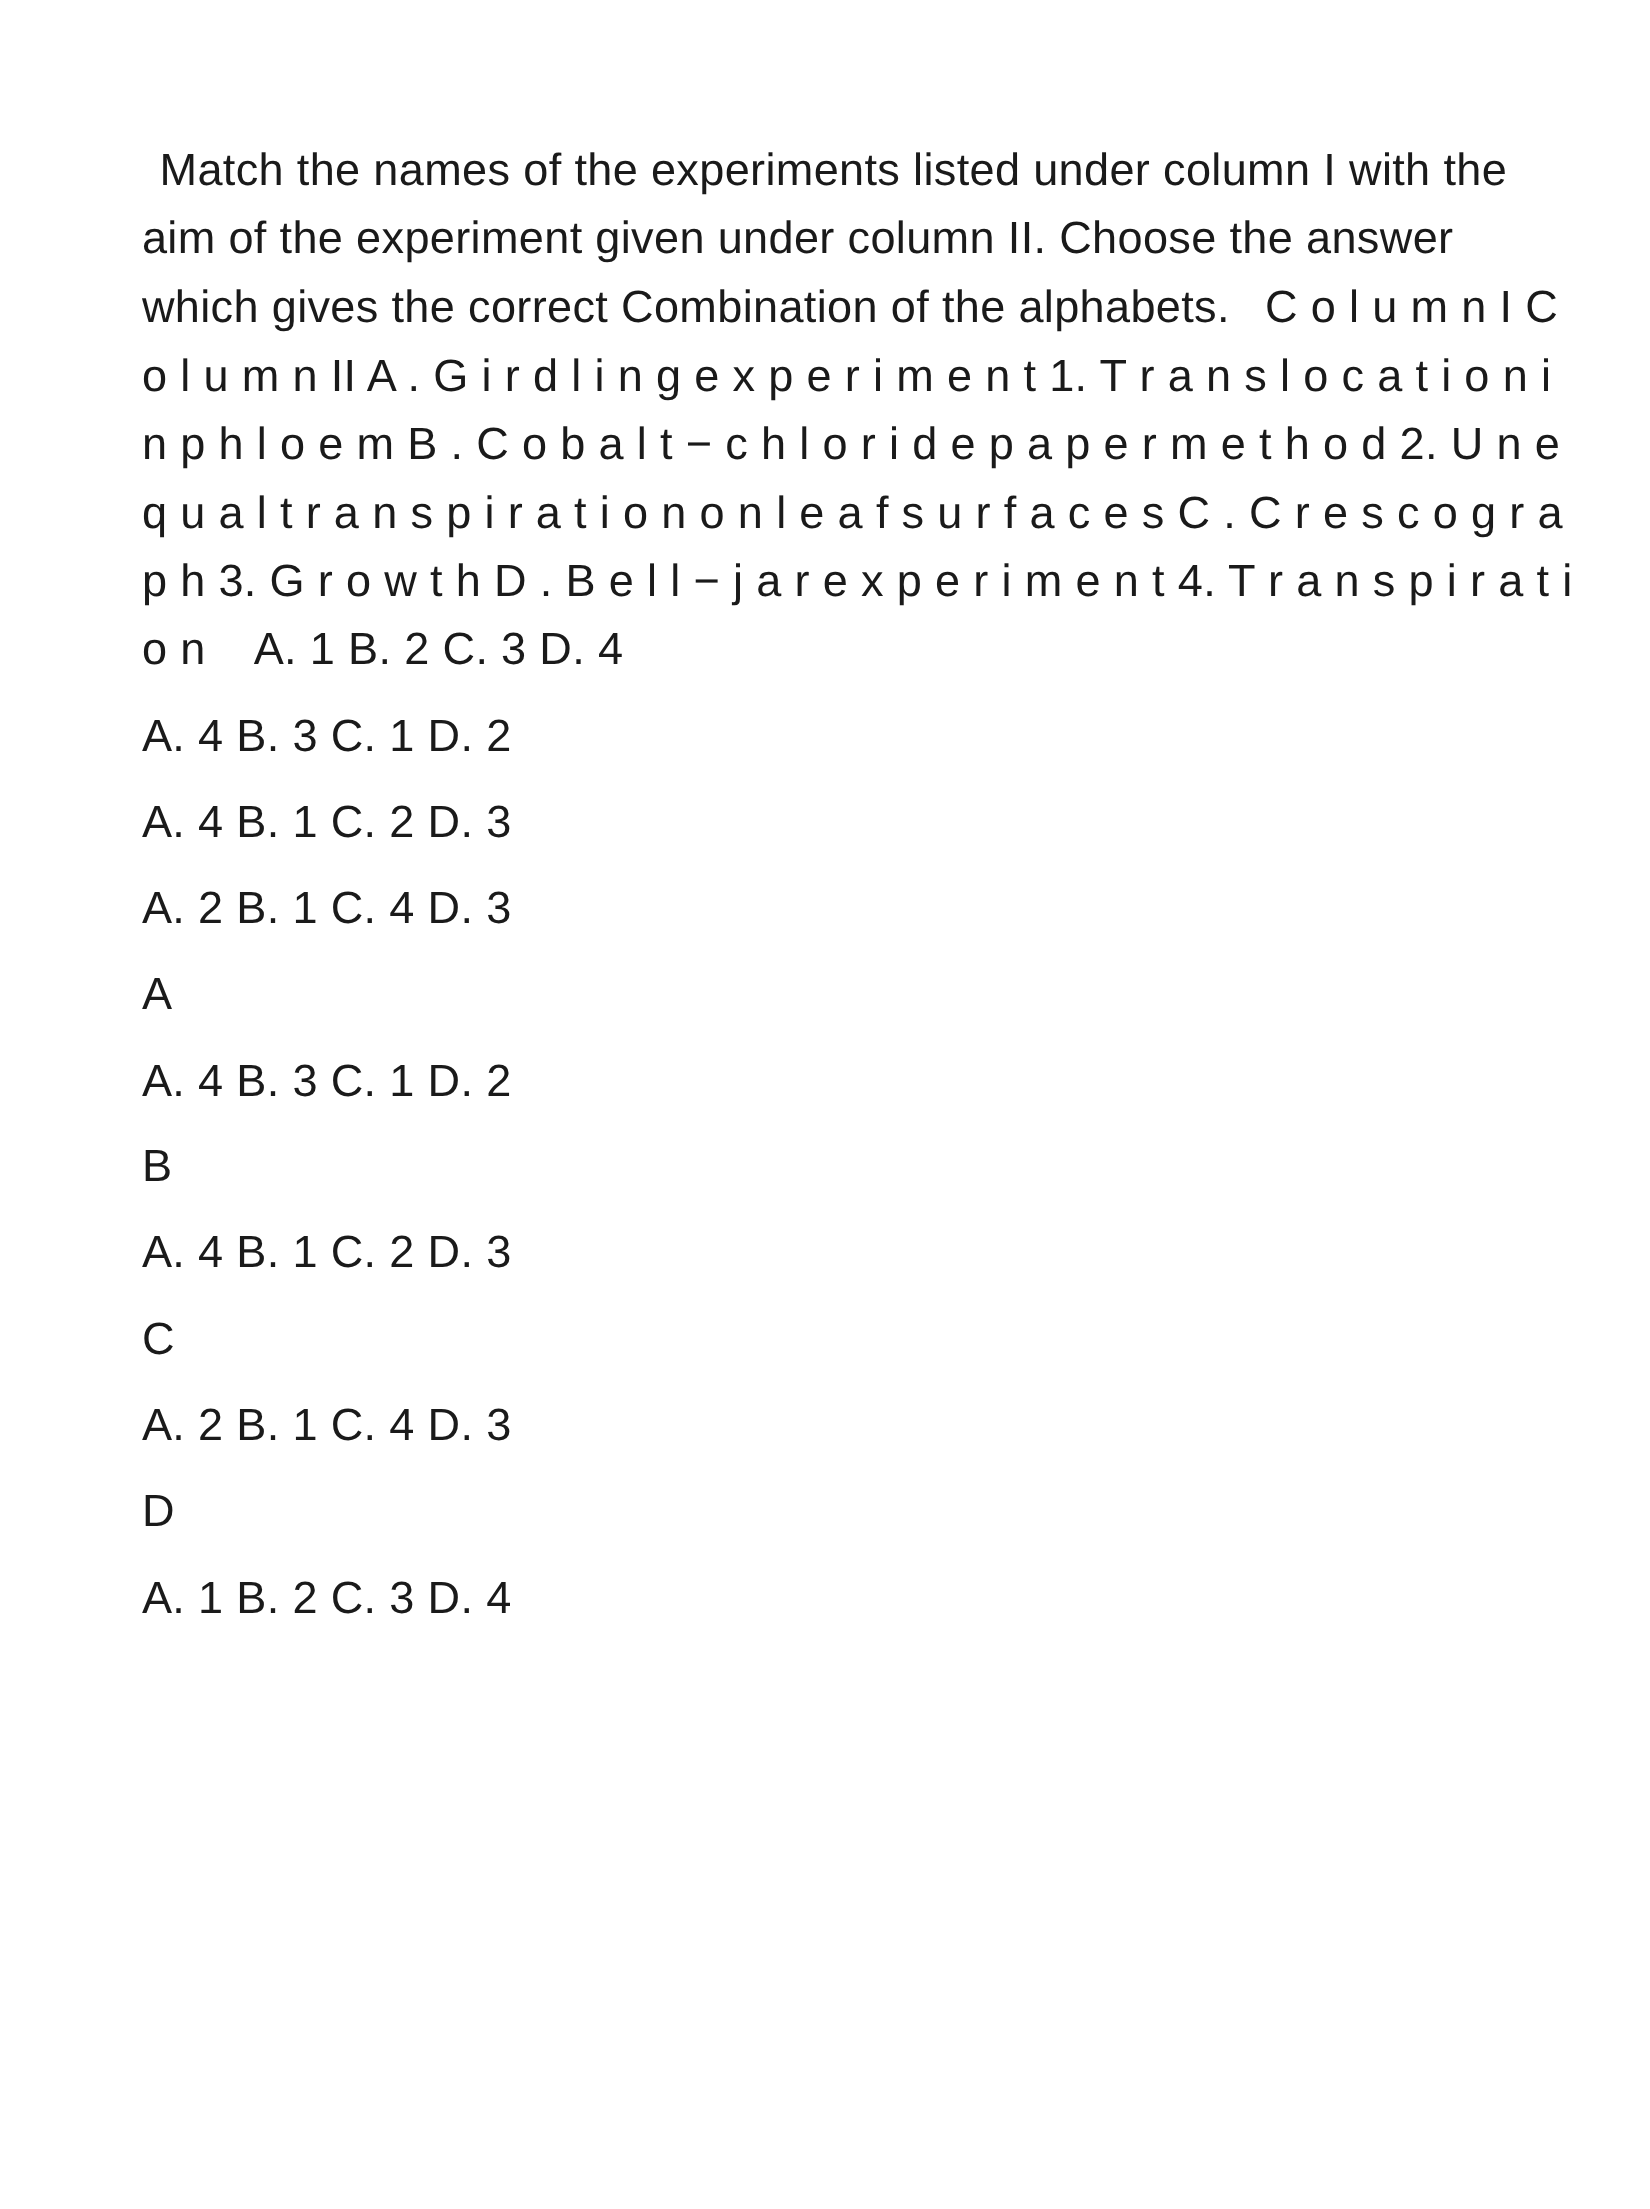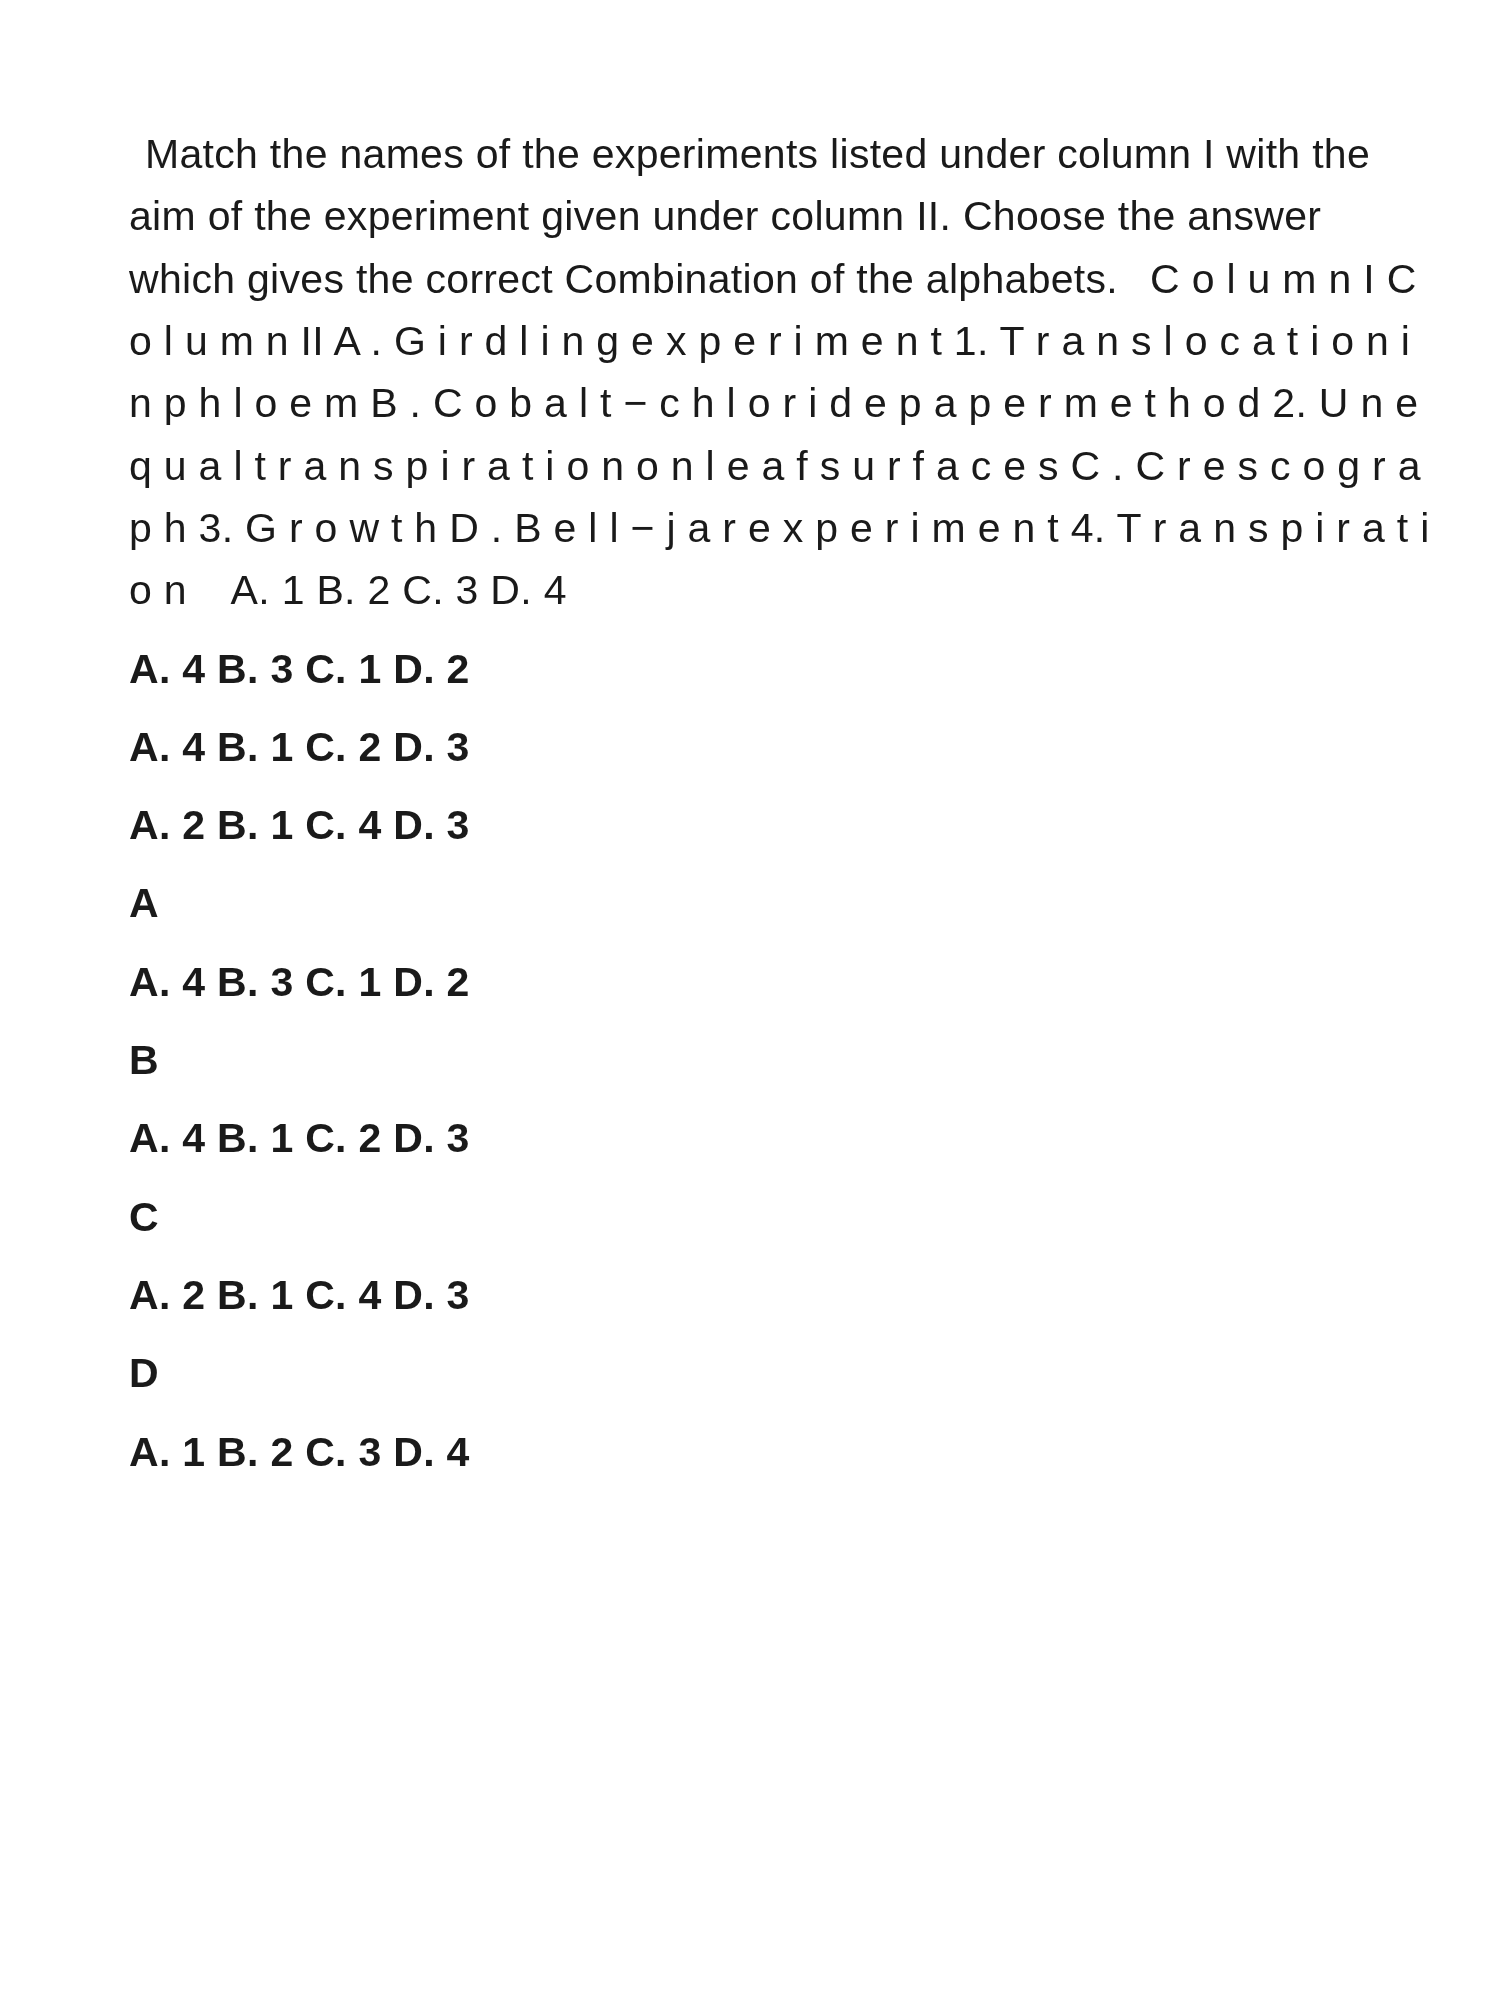--- a/index.html
+++ b/index.html
@@ -19,21 +19,20 @@
       letter-spacing: 0.3px;
     }
     .question-block {
       margin-bottom: 0;
     }
     .question-text {
       display: block;
     }
     .option-line {
       display: block;
-      font-weight: bold;
     }
   </style>
 </head>
 <body>
 
 <div class="question-block">
   <span class="question-text">
     <span>Match the names of the experiments listed under column I with the aim of the experiment given under column II. Choose the answer which gives the correct Combination of the alphabets.</span><span>C o l u m n I C o l u m n II A . G i r d l i n g   e x p e r i m e n t 1. T r a n s l o c a t i o n   i n   p h l o e m B . C o b a l t − c h l o r i d e   p a p e r   m e t h o d 2. U n e q u a l   t r a n s p i r a t i o n   o n   l e a f   s u r f a c e s C . C r e s c o g r a p h 3. G r o w t h D . B e l l − j a r   e x p e r i m e n t 4. T r a n s p i r a t i o n</span> <span>A. 1 B. 2 C. 3 D. 4</span>
   </span>
   <span class="option-line">A. 4 B. 3 C. 1 D. 2</span>

